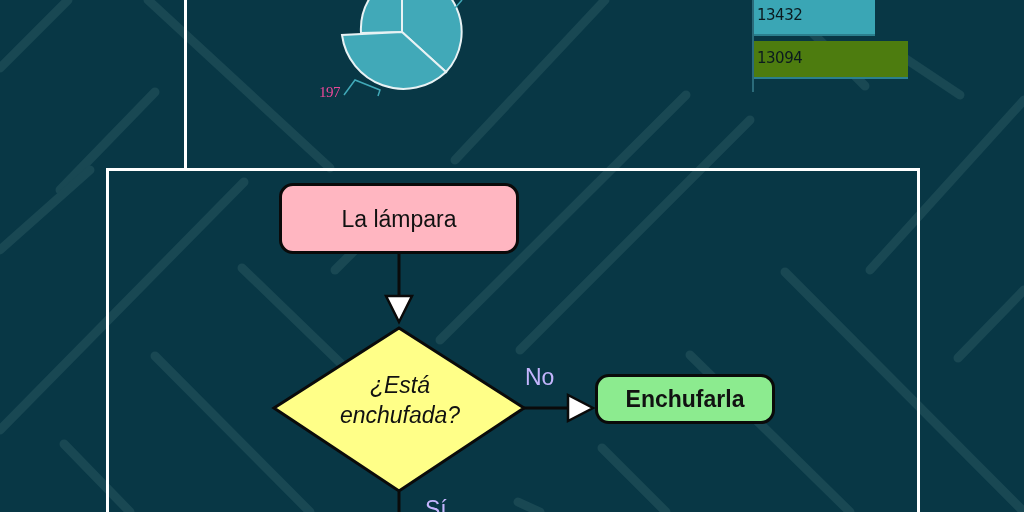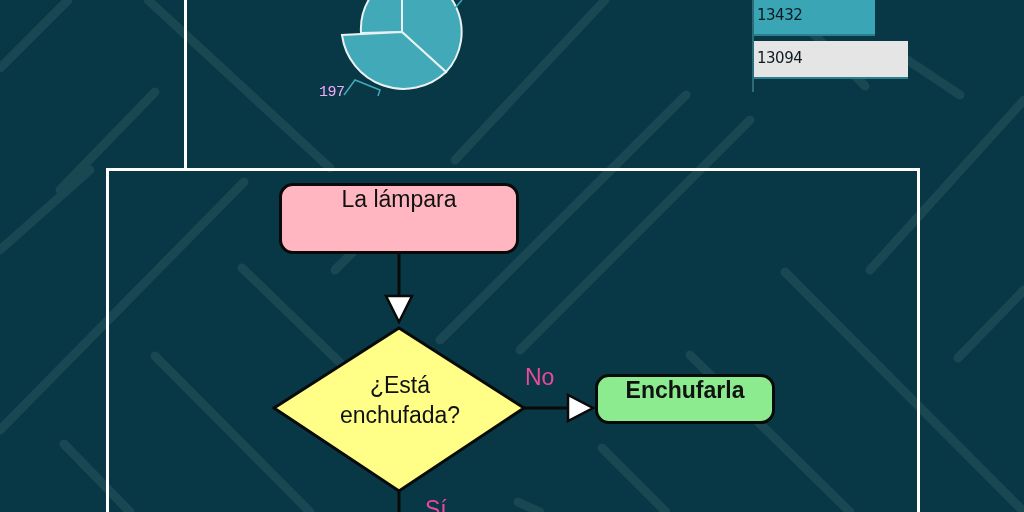--- a/index.html
+++ b/index.html
@@ -13,51 +13,51 @@
     body { position: relative; font-family: "Liberation Sans", sans-serif; }
     .bg-lines { position: absolute; left: 0; top: 0; width: 1024px; height: 512px; }
     .top-frame {
       position: absolute; left: 184px; top: -4px; width: 900px; height: 172px;
       border-left: 3px solid #ffffff;
       box-sizing: border-box;
     }
     .pie { position: absolute; left: 300px; top: -40px; width: 200px; height: 160px; }
     .pie-label {
       position: absolute; left: 319px; top: 84px;
-      font-family: Liberation Mono, monospace; font-size: 15px; color: #f0abfc;
+      font-family: Liberation Serif, serif; font-size: 15px; color: #ec4899;
       letter-spacing: -0.5px;
     }
     .bar-axis { position: absolute; left: 752px; top: 0; width: 2px; height: 92px; background: #2b6b7a; }
     .bar {
       position: absolute; left: 754px; height: 38px; box-sizing: border-box;
       border-bottom: 2px solid #2b7f8e;
     }
     .bar-label {
       position: absolute; left: 3px; top: 8px;
       font-family: "DejaVu Sans", sans-serif; font-size: 15px; color: #0b1a1f;
       letter-spacing: -0.5px;
     }
     .flow-frame {
       position: absolute; left: 106px; top: 168px; width: 814px; height: 360px;
       border: 3px solid #ffffff; box-sizing: border-box;
     }
     .node {
       position: absolute; box-sizing: border-box;
       border: 3px solid #0a0a0a; border-radius: 14px;
-      display: flex; justify-content: center; text-align: center;
+      display: flex; align-items: center; justify-content: center; text-align: center;
       font-size: 23px; line-height: 26px; color: #111111;
     }
     .node-start { left: 279px; top: 183px; width: 240px; height: 71px; background: #ffb6c1; }
     .node-action { left: 595px; top: 374px; width: 180px; height: 50px; background: #8ceb8f; font-weight: bold; }
     .diamond { position: absolute; left: 270px; top: 326px; width: 260px; height: 168px; }
     .diamond-text {
       position: absolute; left: 300px; top: 370px; width: 200px; text-align: center;
-      font-size: 23px; line-height: 30px; color: #111111;
+      font-size: 23px; line-height: 30px; color: #111111; font-style: italic;
     }
-    .edge-label { position: absolute; font-size: 23px; color: #ec4899; }
+    .edge-label { position: absolute; font-size: 23px; color: #c4b5fd; }
     .connectors { position: absolute; left: 0; top: 0; width: 1024px; height: 512px; }
   </style>
 </head>
 <body>
 
 <svg class="bg-lines" viewBox="0 0 1024 512">
   <g stroke="#1b4a55" stroke-width="9" stroke-linecap="round" fill="none" opacity="0.9">
     <line x1="68" y1="0" x2="0" y2="68"></line>
     <line x1="155" y1="92" x2="60" y2="190"></line>
     <line x1="148" y1="0" x2="330" y2="168"></line>
@@ -93,21 +93,21 @@
     <path d="M344 95 L355 80 L380 90 L378 96"></path>
     <path d="M455 8 L462 0"></path>
   </g>
 </svg>
 <div class="pie-label">197</div>
 
 <div class="bar-axis"></div>
 <div class="bar" style="top:-2px; width:121px; background:#3aa6b5;">
   <span class="bar-label">13432</span>
 </div>
-<div class="bar" style="top:41px; width:154px; background:#e5e5e5;">
+<div class="bar" style="top:41px; width:154px; background:#4d7c0f;">
   <span class="bar-label">13094</span>
 </div>
 
 <div class="flow-frame"></div>
 
 <svg class="connectors" viewBox="0 0 1024 512">
   <g stroke="#0a0a0a" stroke-width="3" fill="none">
     <line x1="399" y1="254" x2="399" y2="296"></line>
     <line x1="524" y1="408" x2="568" y2="408"></line>
     <line x1="399" y1="492" x2="399" y2="512"></line>

